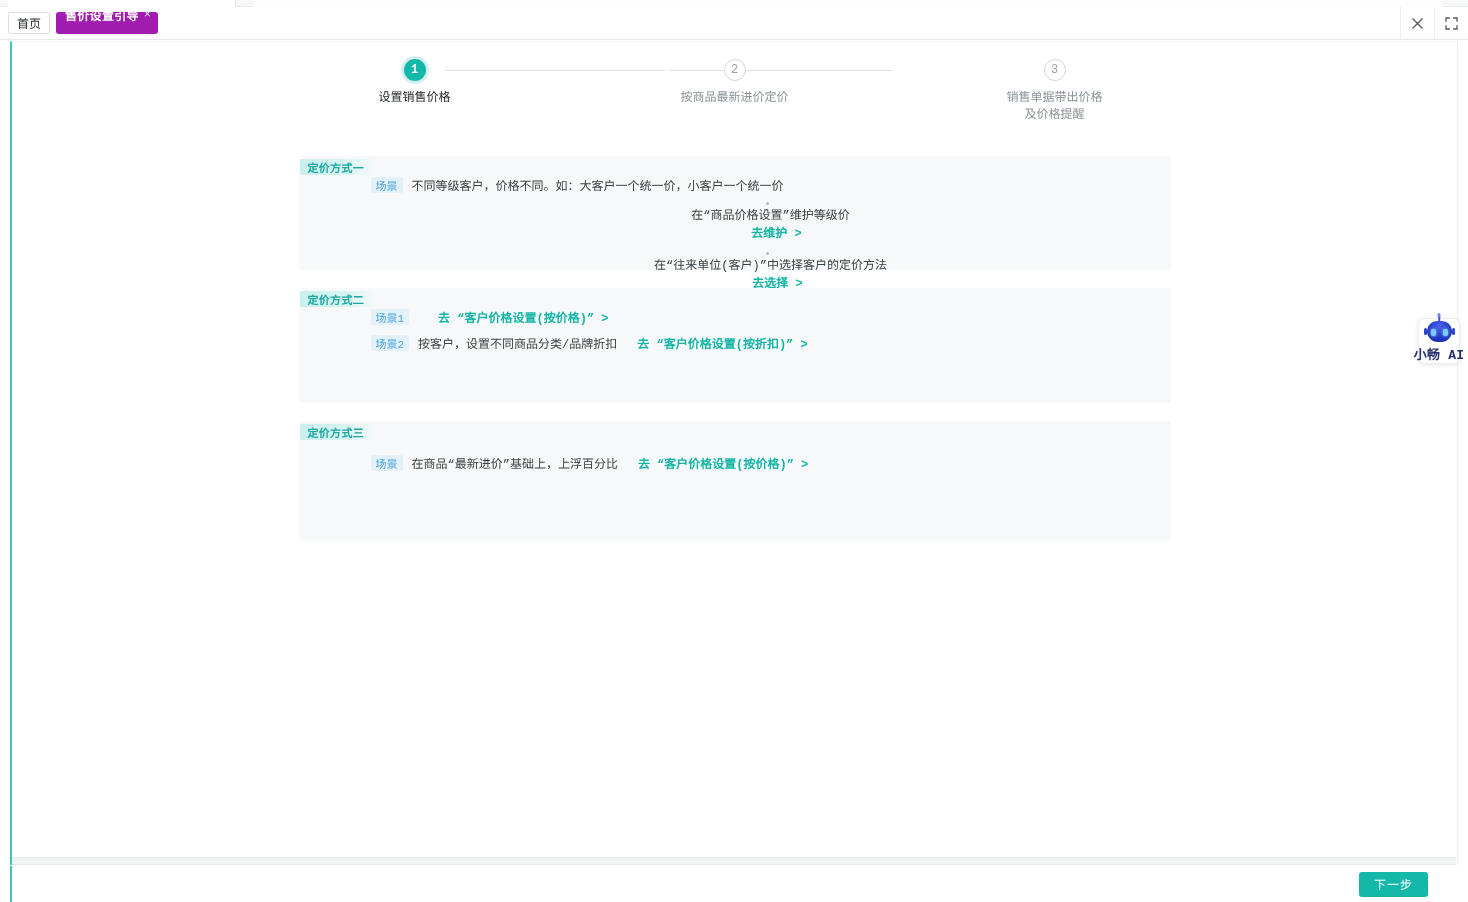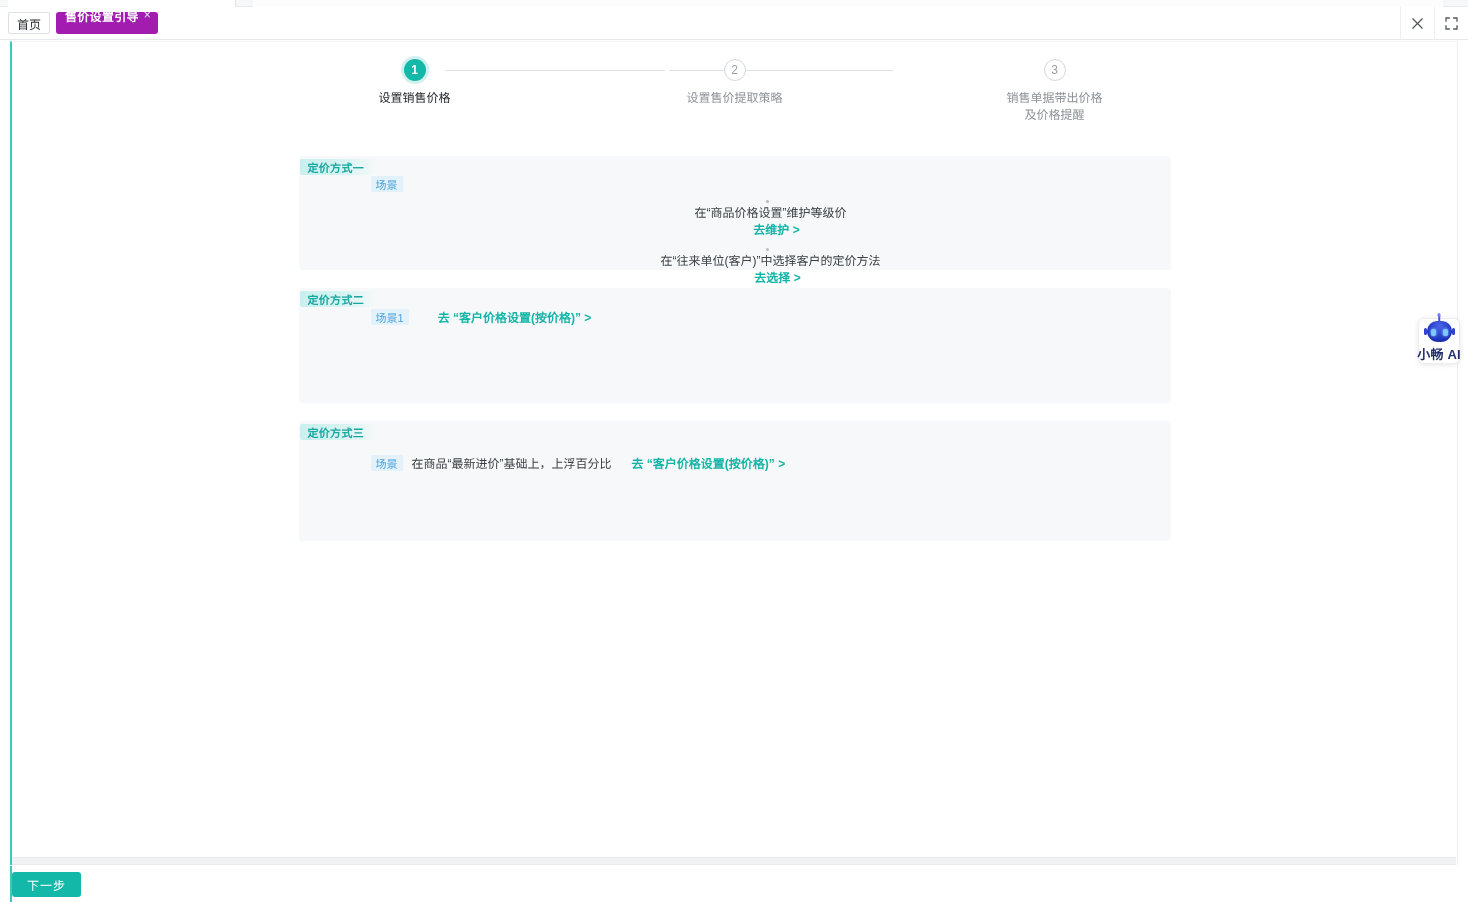--- a/index.html
+++ b/index.html
@@ -9,20 +9,21 @@
     width: 1468px; height: 902px;
     overflow: hidden;
     background: #ffffff;
     font-family: "Liberation Sans", "DejaVu Sans", sans-serif;
     -webkit-font-smoothing: antialiased;
   }
   .screen {
     position: relative;
     width: 1468px; height: 740px;
     background: #ffffff;
+    font-family: Liberation Mono, monospace;
   }
 
   
   .chrome-strip {
     position: absolute; top: 0; left: 0;
     width: 1468px; height: 7px;
     background: #f6f7f8;
     border-bottom: 1px solid #e9ebee;
   }
   .chrome-tab-ghost {
@@ -324,21 +325,21 @@
     border-bottom: 1px solid #e8eaec;
   }
   .footer {
     position: absolute;
     top: 866px; left: 10px;
     width: 1448px; height: 36px;
     background: #ffffff;
     border-left: 2px solid #3fc6bb;
     display: flex;
     align-items: center;
-    justify-content: flex-start;
+    justify-content: flex-end;
     padding-right: 30px;
   }
   .btn-next {
     height: 25px;
     min-width: 56px;
     padding: 0 15px;
     display: flex; align-items: center; justify-content: center;
     background: #14b8a9;
     color: #ffffff;
     font-size: 12px;
@@ -388,38 +389,39 @@
       <div class="steps-inner">
         <div class="step-line line-1"></div>
         <div class="step-line line-2"></div>
 
         <div class="step active">
           <div class="step-dot">1</div>
           <div class="step-label">设置销售价格</div>
         </div>
         <div class="step idle">
           <div class="step-dot">2</div>
-          <div class="step-label">设置售价提取策略</div>
+          <div class="step-label">按商品最新进价定价</div>
         </div>
         <div class="step idle">
           <div class="step-dot">3</div>
           <div class="step-label">销售单据带出价格
 及价格提醒</div>
         </div>
       </div>
     </div>
 
     <div class="cards">
 
       <div class="card card-1">
         <div class="ribbon">定价方式一</div>
         <div class="card-body">
 
           <div class="scn-row">
             <span class="scn-badge">场景</span>
+            <span class="scn-text">不同等级客户，价格不同。如：大客户一个统一价，小客户一个统一价</span>
           </div>
 
           <div class="bullets">
             <div class="bullet-row">
               <span class="bullet-dot"></span>
               <span>在“商品价格设置”维护等级价</span>
               <span class="link link-gap-12">去维护 &gt;</span>
             </div>
             <div class="bullet-row">
               <span class="bullet-dot"></span>
@@ -432,20 +434,25 @@
 
       <div class="card card-2">
         <div class="ribbon">定价方式二</div>
         <div class="card-body">
 
           <div class="scn-row">
             <span class="scn-badge">场景1</span>
             <span class="link link-gap-20">去 “客户价格设置(按价格)” &gt;</span>
           </div>
 
+          <div class="scn-row">
+            <span class="scn-badge">场景2</span>
+            <span class="scn-text">按客户，设置不同商品分类/品牌折扣</span>
+            <span class="link link-gap-20">去 “客户价格设置(按折扣)” &gt;</span>
+          </div>
         </div>
       </div>
 
       <div class="card card-3">
         <div class="ribbon">定价方式三</div>
         <div class="card-body" style="padding-top:33px;">
 
           <div class="scn-row">
             <span class="scn-badge">场景</span>
             <span class="scn-text">在商品“最新进价”基础上，上浮百分比</span>

